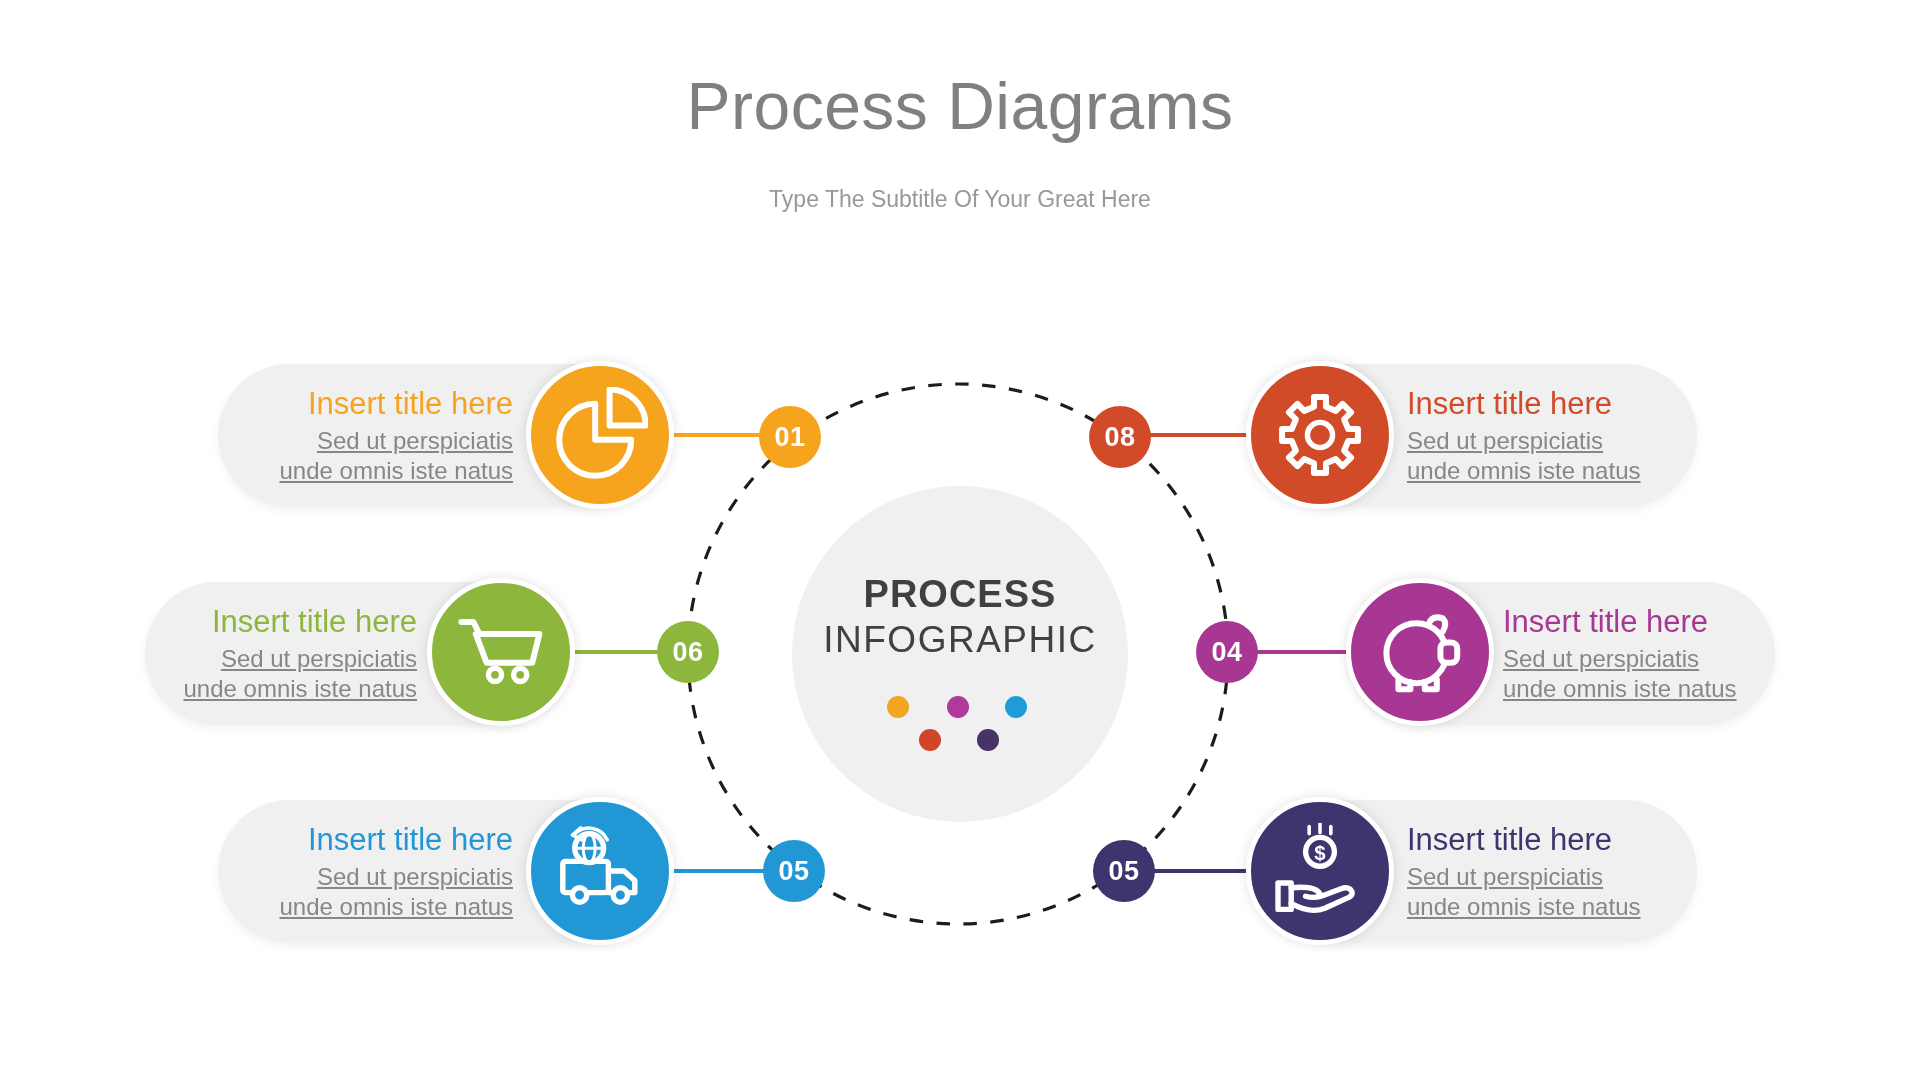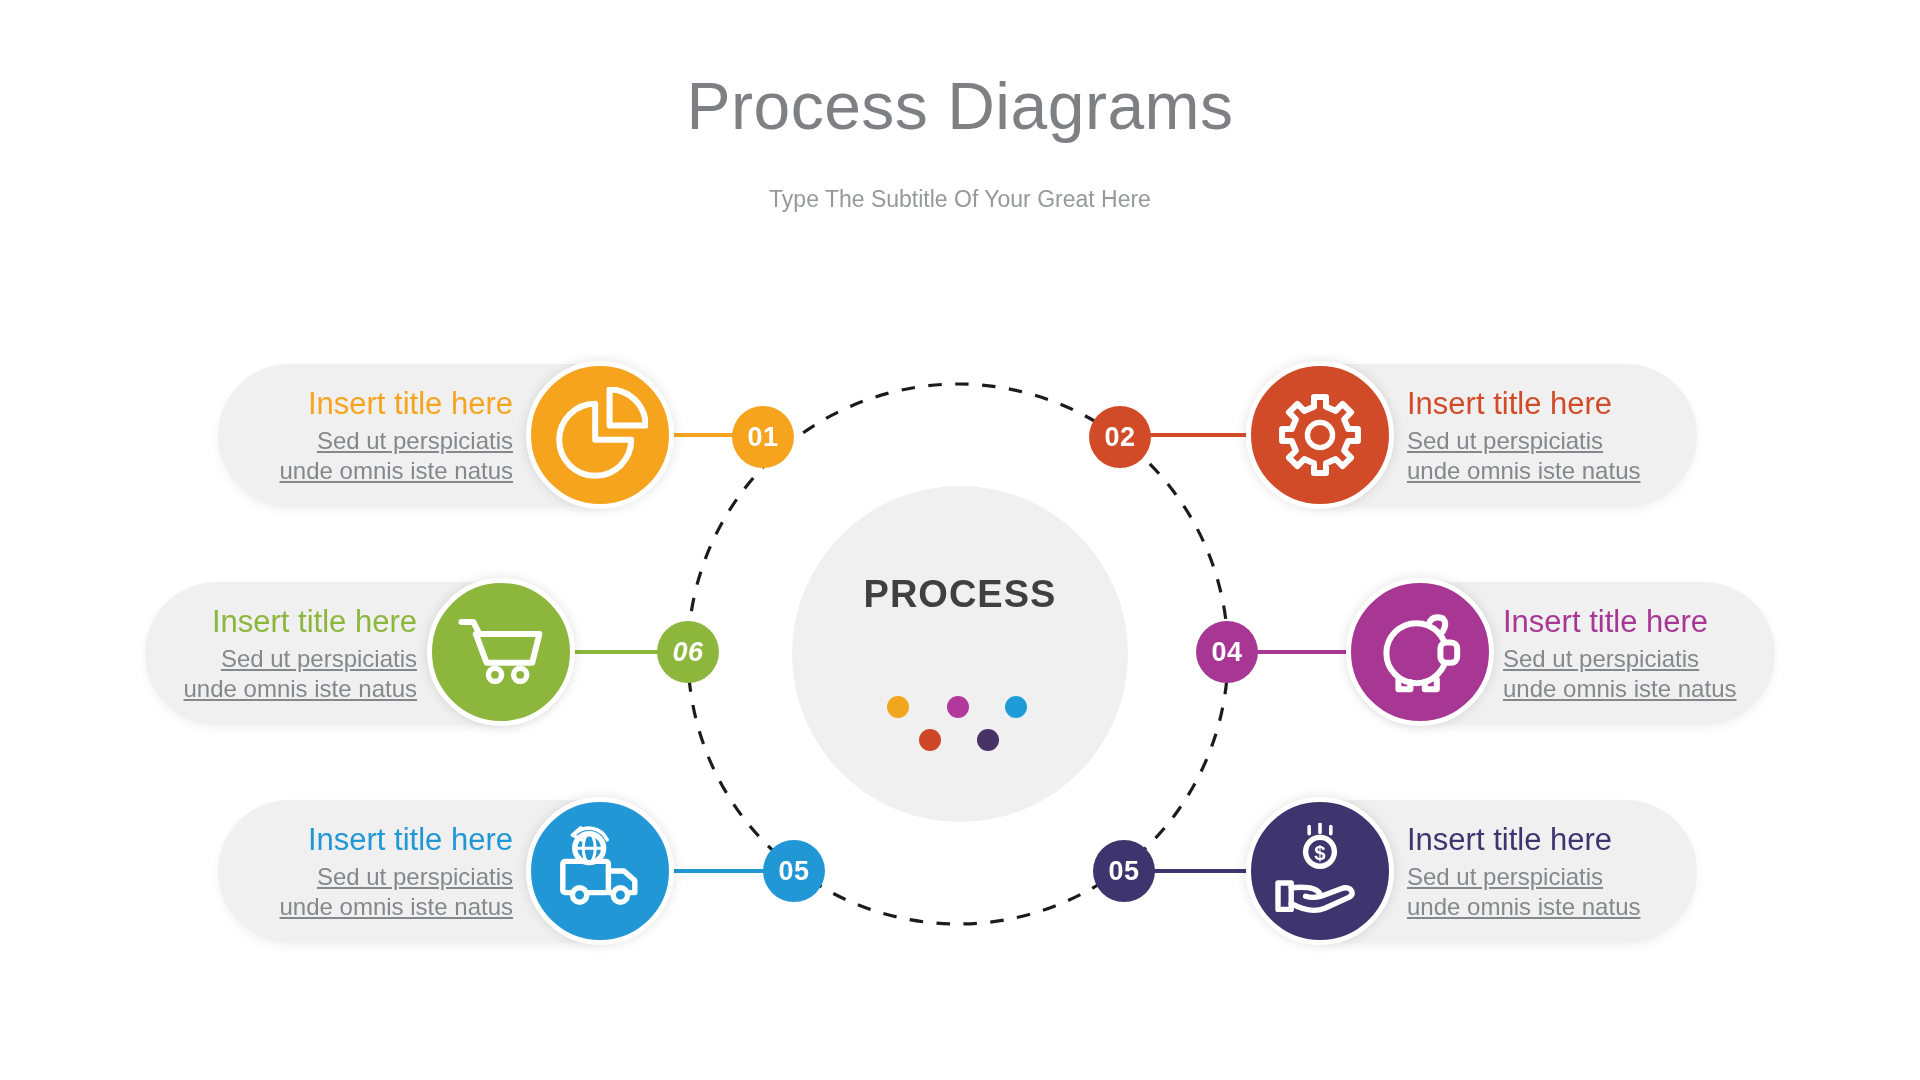--- a/index.html
+++ b/index.html
@@ -38,22 +38,22 @@
          letter-spacing:0.5px;}
   
   .c1{left:218px;top:364px;width:430px;padding-right:135px;}
   .c2{left:1272px;top:364px;width:425px;padding-left:135px;}
   .c3{left:1350px;top:582px;width:425px;padding-left:153px;}
   .c4{left:1272px;top:800px;width:425px;padding-left:135px;}
   .c5{left:218px;top:800px;width:430px;padding-right:135px;}
   .c6{left:145px;top:582px;width:425px;padding-right:153px;}
   .ic1{left:526px;top:361px;} .ic2{left:1246px;top:361px;} .ic3{left:1346px;top:578px;}
   .ic4{left:1246px;top:797px;} .ic5{left:526px;top:797px;} .ic6{left:427px;top:578px;}
-  .b1{left:732px;top:406px;} .b2{left:1089px;top:406px;} .b3{left:1196px;top:621px;}
-  .b4{left:1093px;top:840px;} .b5{left:763px;top:840px;} .b6{left:657px;top:621px;font-style:italic;}
+  .b1{left:759px;top:406px;} .b2{left:1089px;top:406px;} .b3{left:1196px;top:621px;}
+  .b4{left:1093px;top:840px;} .b5{left:763px;top:840px;} .b6{left:657px;top:621px;}
   .ln1{left:600px;top:433px;width:190px;} .ln2{left:1120px;top:433px;width:200px;}
   .ln3{left:1227px;top:650px;width:193px;} .ln4{left:1124px;top:869px;width:196px;}
   .ln5{left:600px;top:869px;width:194px;} .ln6{left:501px;top:650px;width:187px;}
   
   .icon svg path,.icon svg circle,.icon svg rect,.icon svg line,.icon svg ellipse,.icon svg polygon{
       fill:none;stroke:#fff;stroke-width:5;stroke-linecap:round;stroke-linejoin:round;}
   .icon svg .accent-fill{fill:var(--accent);}
   .icon svg .thin{stroke-width:2.5;}
   .icon svg .mid{stroke-width:3;}
   .icon svg .w45{stroke-width:4.5;}
@@ -68,20 +68,21 @@
   <h1 class="page-title">Process Diagrams</h1>
   <p class="page-subtitle">Type The Subtitle Of Your Great Here</p>
 
   <svg class="dashed-ring" width="560" height="560">
     <circle cx="280" cy="280" r="270" fill="none" stroke="#1C1C1C" stroke-width="3.2" stroke-dasharray="13.5 13.5"></circle>
   </svg>
 
   <div class="center-circle">
     <div class="center-title">
       <div class="l1">PROCESS</div>
+      <div class="l2">INFOGRAPHIC</div>
     </div>
     <span class="dot dot1" style="background: rgb(242, 165, 30);"></span>
     <span class="dot dot2" style="background: rgb(178, 57, 156);"></span>
     <span class="dot dot3" style="background: rgb(31, 156, 216);"></span>
     <span class="dot dot4" style="background: rgb(206, 69, 39);"></span>
     <span class="dot dot5" style="background: rgb(71, 51, 102);"></span>
   </div>
 
   <div style="--accent: #F6A41D;">
     <div class="card left c1" style="--accent: #F6A41D;">
@@ -109,21 +110,21 @@
         <div>unde omnis iste natus</div>
       </div>
     </div>
     <div class="connector ln2" style="--accent: #D24B28;"></div>
     <div class="icon-circle icon ic2" style="--accent: #D24B28;">
       <svg viewBox="-40 -40 80 80" width="96" height="96">
         <polygon points="23.5,-5 31.6,-5 31.6,5 23.5,5 20.1,13.1 25.9,18.8 18.8,25.9 13.1,20.1 5,23.5 5,31.6 -5,31.6 -5,23.5 -13.1,20.1 -18.8,25.9 -25.9,18.8 -20.1,13.1 -23.5,5 -31.6,5 -31.6,-5 -23.5,-5 -20.1,-13.1 -25.9,-18.8 -18.8,-25.9 -13.1,-20.1 -5,-23.5 -5,-31.6 5,-31.6 5,-23.5 13.1,-20.1 18.8,-25.9 25.9,-18.8 20.1,-13.1"></polygon>
         <circle cx="0" cy="0" r="10.5" class="w45"></circle>
       </svg>
     </div>
-    <div class="badge b2" style="--accent: #D24B28;">02</div>
+    <div class="badge b2" style="--accent: #D24B28;">08</div>
   </div>
 
   <div style="--accent: #A83794;">
     <div class="card right c3" style="--accent: #A83794;">
       <div class="ttl">Insert title here</div>
       <div class="bd">
         <div>Sed ut perspiciatis</div>
         <div>unde omnis iste natus</div>
       </div>
     </div>

